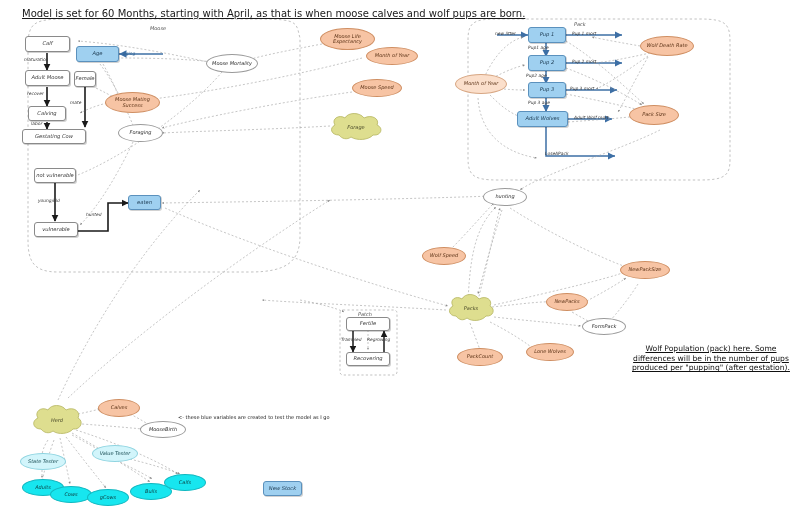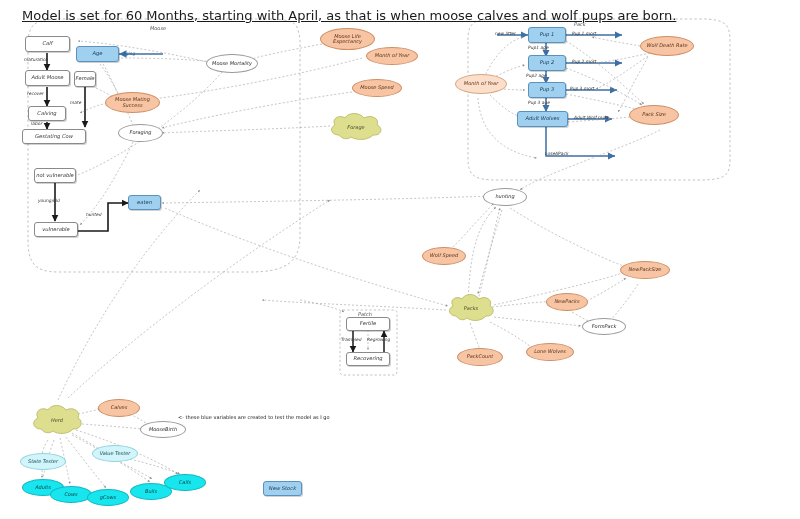--- a/index.html
+++ b/index.html
@@ -103,21 +103,21 @@
   .sector-title {
     position: absolute;
     font-size: 5px;
     font-style: italic;
     color: #555;
     white-space: nowrap;
   }
   
   .headline {
     position: absolute;
-    font-size: 13px;
+    font-size: 10px;
     color: #1a1a1a;
     white-space: nowrap;
     text-decoration: underline;
     font-family: "DejaVu Sans", sans-serif;
   }
   .note {
     position: absolute;
     font-size: 5px;
     color: #1a1a1a;
     white-space: nowrap;
@@ -380,14 +380,15 @@
   <div class="node ellipse cyan" style="left:87px; top:489px; width:42px; height:17px;">gCows</div>
 
   <div class="node ellipse cyan" style="left:130px; top:483px; width:42px; height:17px;">Bulls</div>
 
   <div class="node ellipse cyan" style="left:164px; top:474px; width:42px; height:17px;">Calfs</div>
 
   <div class="node stock blue" style="left:263px; top:481px; width:39px; height:15px;">New Stock</div>
 
   <div class="note" style="left:178px; top:414px;">&lt;- these blue variables are created to test the model as I go</div>
 
+  <div class="note-block" style="left:626px; top:344px;">Wolf Population (pack) here. Some differences will be in the number of pups produced per "pupping" (after gestation).</div>
 
 </div>
 
 </body></html>

